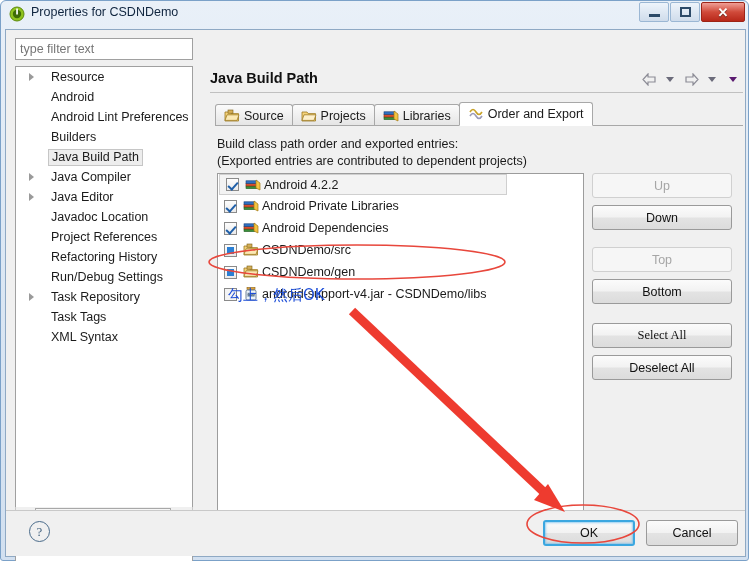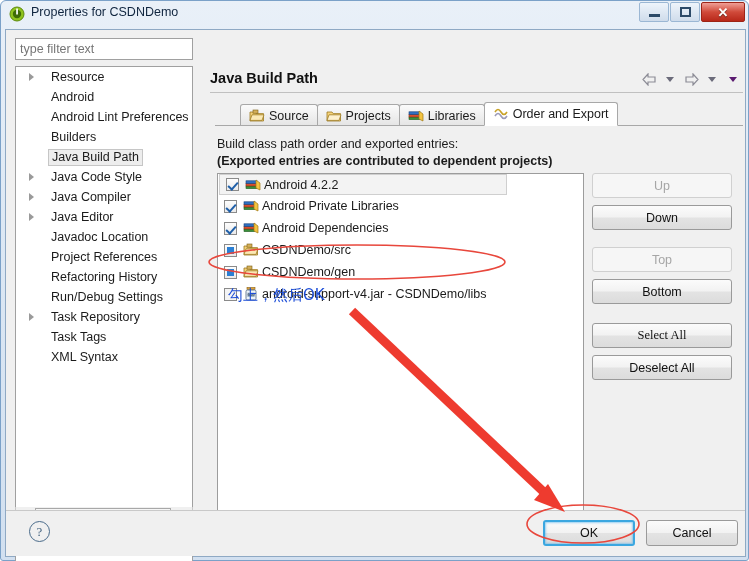--- a/index.html
+++ b/index.html
@@ -141,21 +141,21 @@
 
   
   #nav-arrows { position: absolute; left: 634px; top: 41px; display: flex; align-items: center; gap: 3px; }
   .navbtn { width: 18px; height: 16px; display:flex; align-items:center; justify-content:center; }
   .tri-down { width: 0;height:0; border-left:4px solid transparent; border-right:4px solid transparent; border-top:5px solid #6b6b7a; }
   .tri-down.purple { border-top-color:#5a1a70; }
 
   
   #tabs {
     position: absolute; left: 209px; top: 72px;
-    height: 24px; display: flex; align-items: flex-end; margin-left: 25px;
+    height: 24px; display: flex; align-items: flex-end;
   }
   .tab {
     height: 22px;
     display: flex; align-items: center; gap: 4px;
     padding: 0 8px;
     font-size: 12.5px; color: #1b1b1b;
     background: linear-gradient(to bottom,#fbfbfb,#e4e4e4);
     border: 1px solid #a8a8a8;
     border-bottom: none;
     border-radius: 3px 3px 0 0;
@@ -173,21 +173,21 @@
     position: absolute; left: 209px; top: 95px;
     width: 528px; height: 1px; background: #a8a8a8;
   }
 
   
   .desc {
     position: absolute; left: 211px;
     font-size: 12.5px; color: #1b1b1b; white-space: nowrap;
   }
   #desc1 { top: 107px; }
-  #desc2 { top: 124px; font-weight: bold; }
+  #desc2 { top: 124px; }
 
   
   #orderlist {
     position: absolute; left: 211px; top: 143px;
     width: 367px; height: 363px;
     background: #ffffff;
     border: 1px solid #9c9c9c;
     overflow: hidden;
   }
   .list-row {
@@ -341,24 +341,20 @@
             <span class="tree-label">Android</span>
           </div>
           <div class="tree-item">
             <span class="tree-label">Android Lint Preferences</span>
           </div>
           <div class="tree-item">
             <span class="tree-label">Builders</span>
           </div>
           <div class="tree-item selected">
             <span class="tree-label">Java Build Path</span>
-          </div>
-          <div class="tree-item">
-            <span class="tree-arrow"></span>
-            <span class="tree-label">Java Code Style</span>
           </div>
           <div class="tree-item">
             <span class="tree-arrow"></span>
             <span class="tree-label">Java Compiler</span>
           </div>
           <div class="tree-item">
             <span class="tree-arrow"></span>
             <span class="tree-label">Java Editor</span>
           </div>
           <div class="tree-item">

